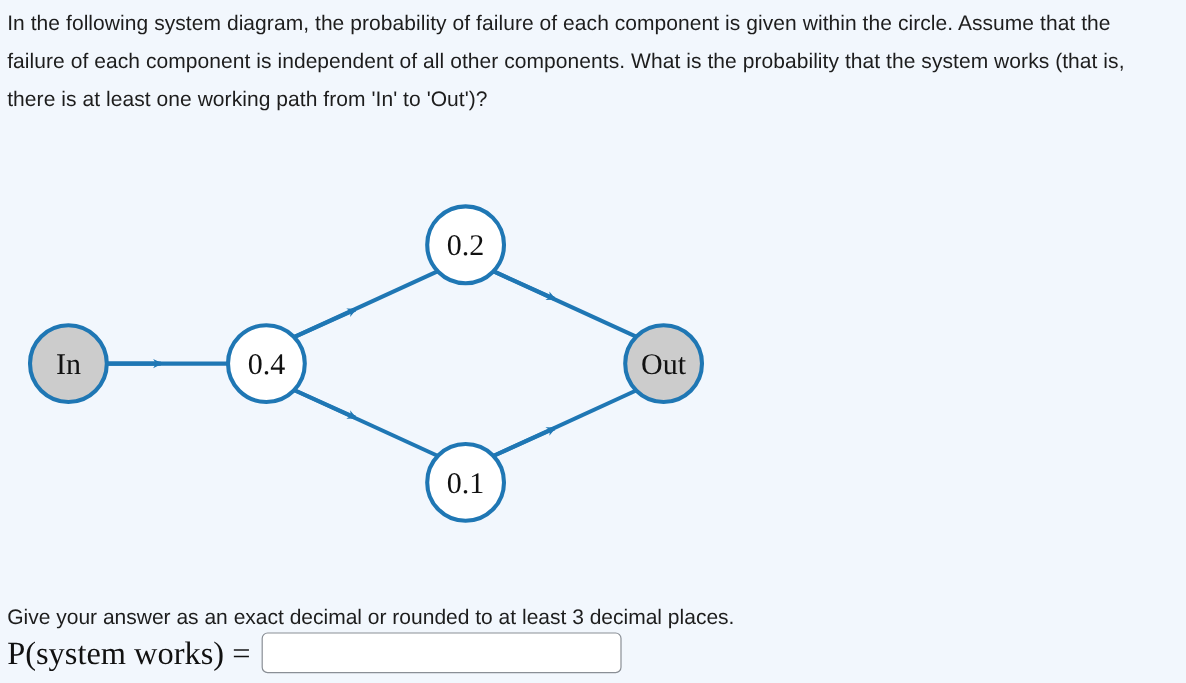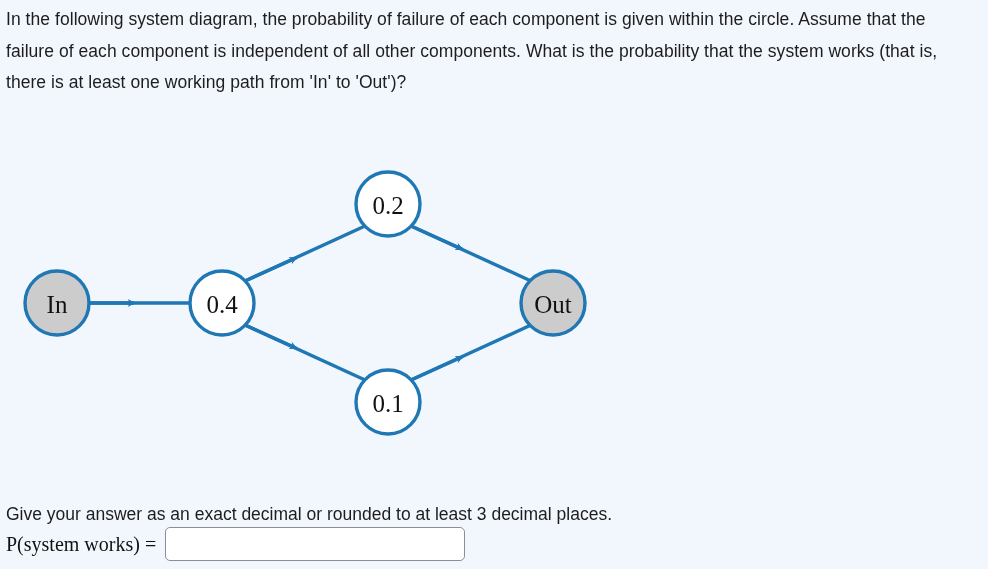--- a/index.html
+++ b/index.html
@@ -52,21 +52,21 @@
   .answer-row {
     position: absolute;
     left: 6px;
     top: 527px;
     display: flex;
     align-items: center;
     gap: 0px;
   }
   .answer-label {
     font-family: "Liberation Serif", serif;
-    font-size: 20px;
+    font-size: 27px;
     line-height: 30px;
     color: #111;
     white-space: nowrap;
     padding-right: 9px;
   }
   .answer-input {
     width: 300px;
     height: 34px;
     box-sizing: border-box;
     border: 1px solid #8a8f96;

